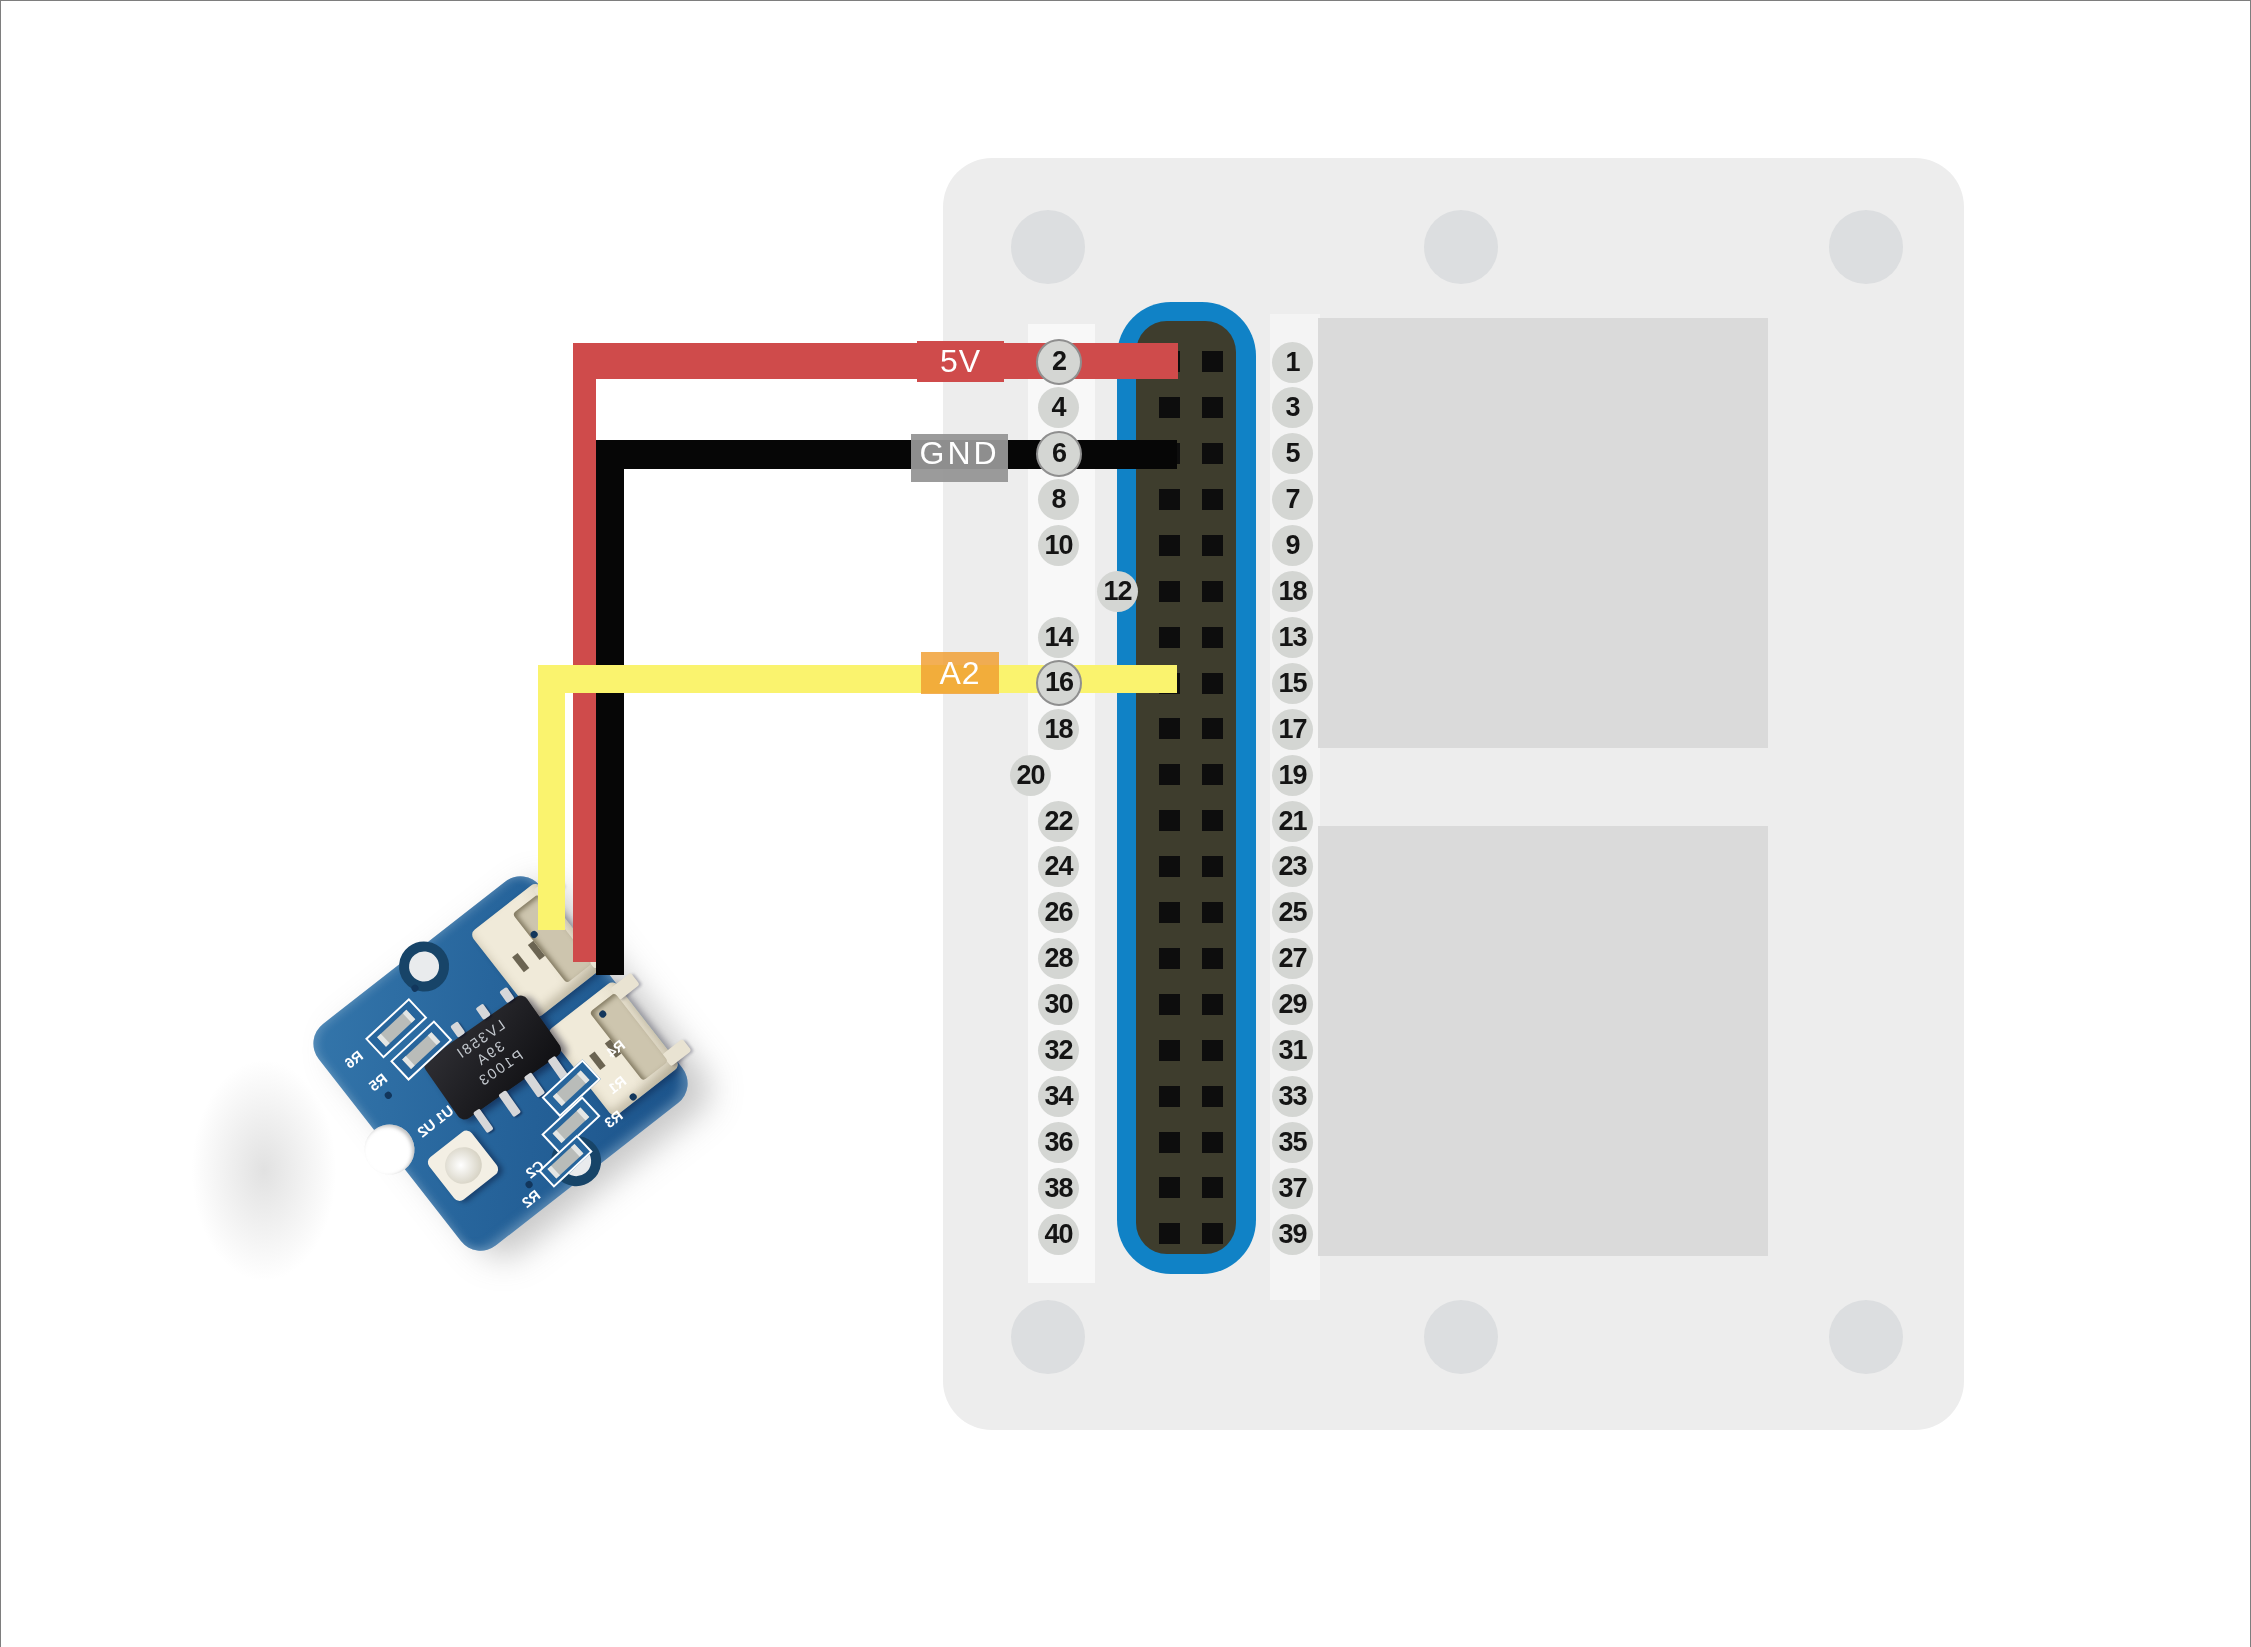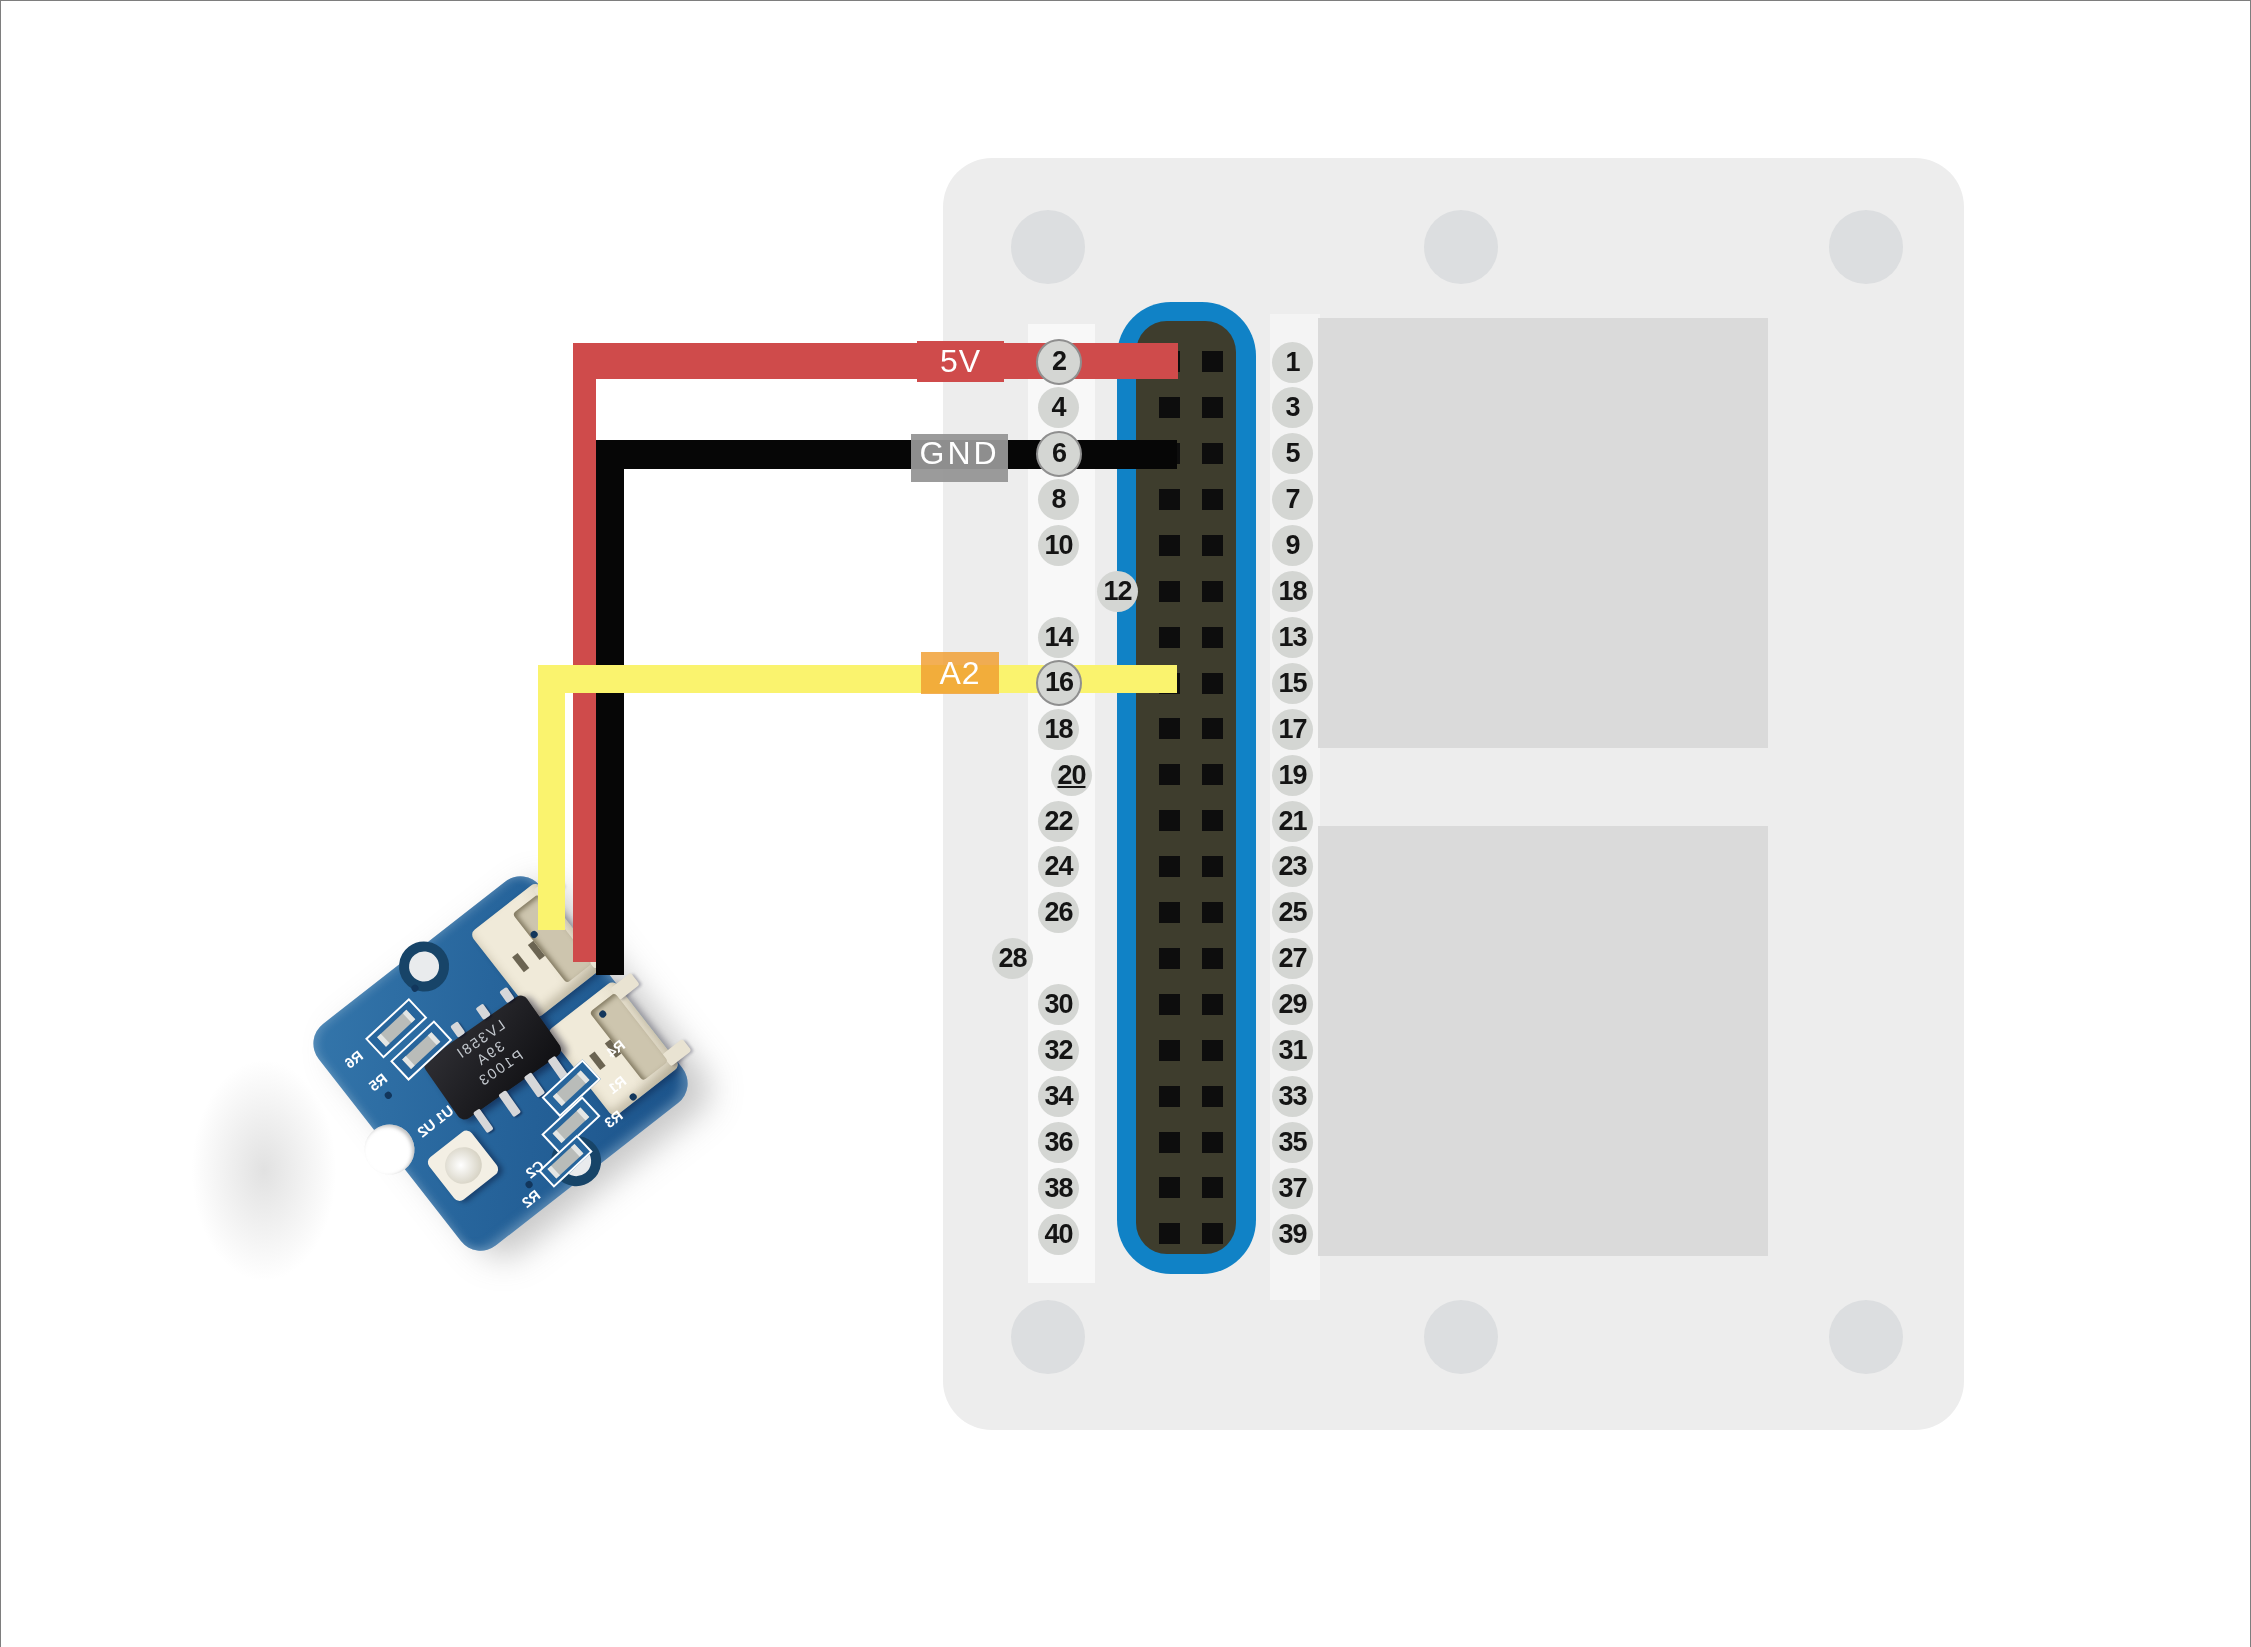--- a/index.html
+++ b/index.html
@@ -225,25 +225,25 @@
   <div id="pin-circles">
       <div class="pin-circle ring" style="left: 1035px; top: 338px;">2</div>
       <div class="pin-circle" style="left: 1037px; top: 386px;">4</div>
       <div class="pin-circle ring" style="left: 1035px; top: 430px;">6</div>
       <div class="pin-circle" style="left: 1037px; top: 478px;">8</div>
       <div class="pin-circle" style="left: 1037px; top: 524px;">10</div>
       <div class="pin-circle" style="left: 1096px; top: 570px;">12</div>
       <div class="pin-circle" style="left: 1037px; top: 616px;">14</div>
       <div class="pin-circle ring" style="left: 1035px; top: 659px;">16</div>
       <div class="pin-circle" style="left: 1037px; top: 708px;">18</div>
-      <div class="pin-circle" style="left: 1050px; top: 754px; text-decoration: underline;">20</div>
+      <div class="pin-circle" style="left: 1009px; top: 754px;">20</div>
       <div class="pin-circle" style="left: 1037px; top: 800px;">22</div>
       <div class="pin-circle" style="left: 1037px; top: 845px;">24</div>
       <div class="pin-circle" style="left: 1037px; top: 891px;">26</div>
-      <div class="pin-circle" style="left: 991px; top: 937px;">28</div>
+      <div class="pin-circle" style="left: 1037px; top: 937px;">28</div>
       <div class="pin-circle" style="left: 1037px; top: 983px;">30</div>
       <div class="pin-circle" style="left: 1037px; top: 1029px;">32</div>
       <div class="pin-circle" style="left: 1037px; top: 1075px;">34</div>
       <div class="pin-circle" style="left: 1037px; top: 1121px;">36</div>
       <div class="pin-circle" style="left: 1037px; top: 1167px;">38</div>
       <div class="pin-circle" style="left: 1037px; top: 1213px;">40</div>
       <div class="pin-circle" style="left: 1271px; top: 341px;">1</div>
       <div class="pin-circle" style="left: 1271px; top: 386px;">3</div>
       <div class="pin-circle" style="left: 1271px; top: 432px;">5</div>
       <div class="pin-circle" style="left: 1271px; top: 478px;">7</div>

